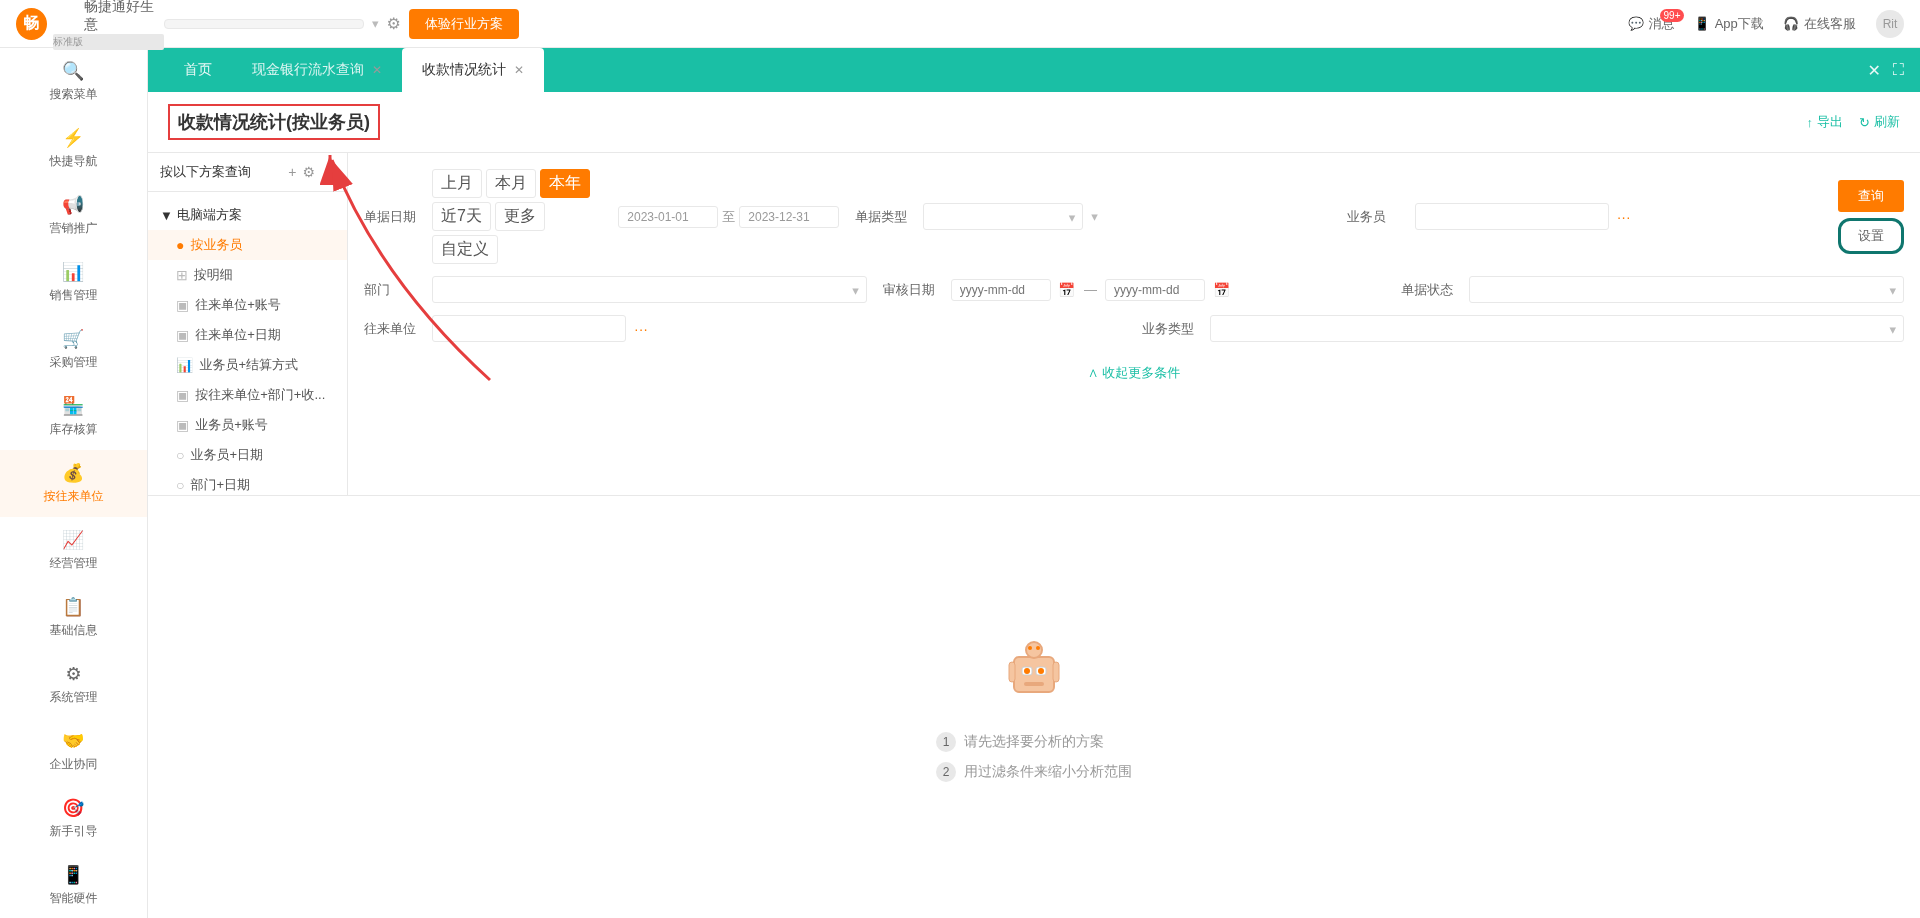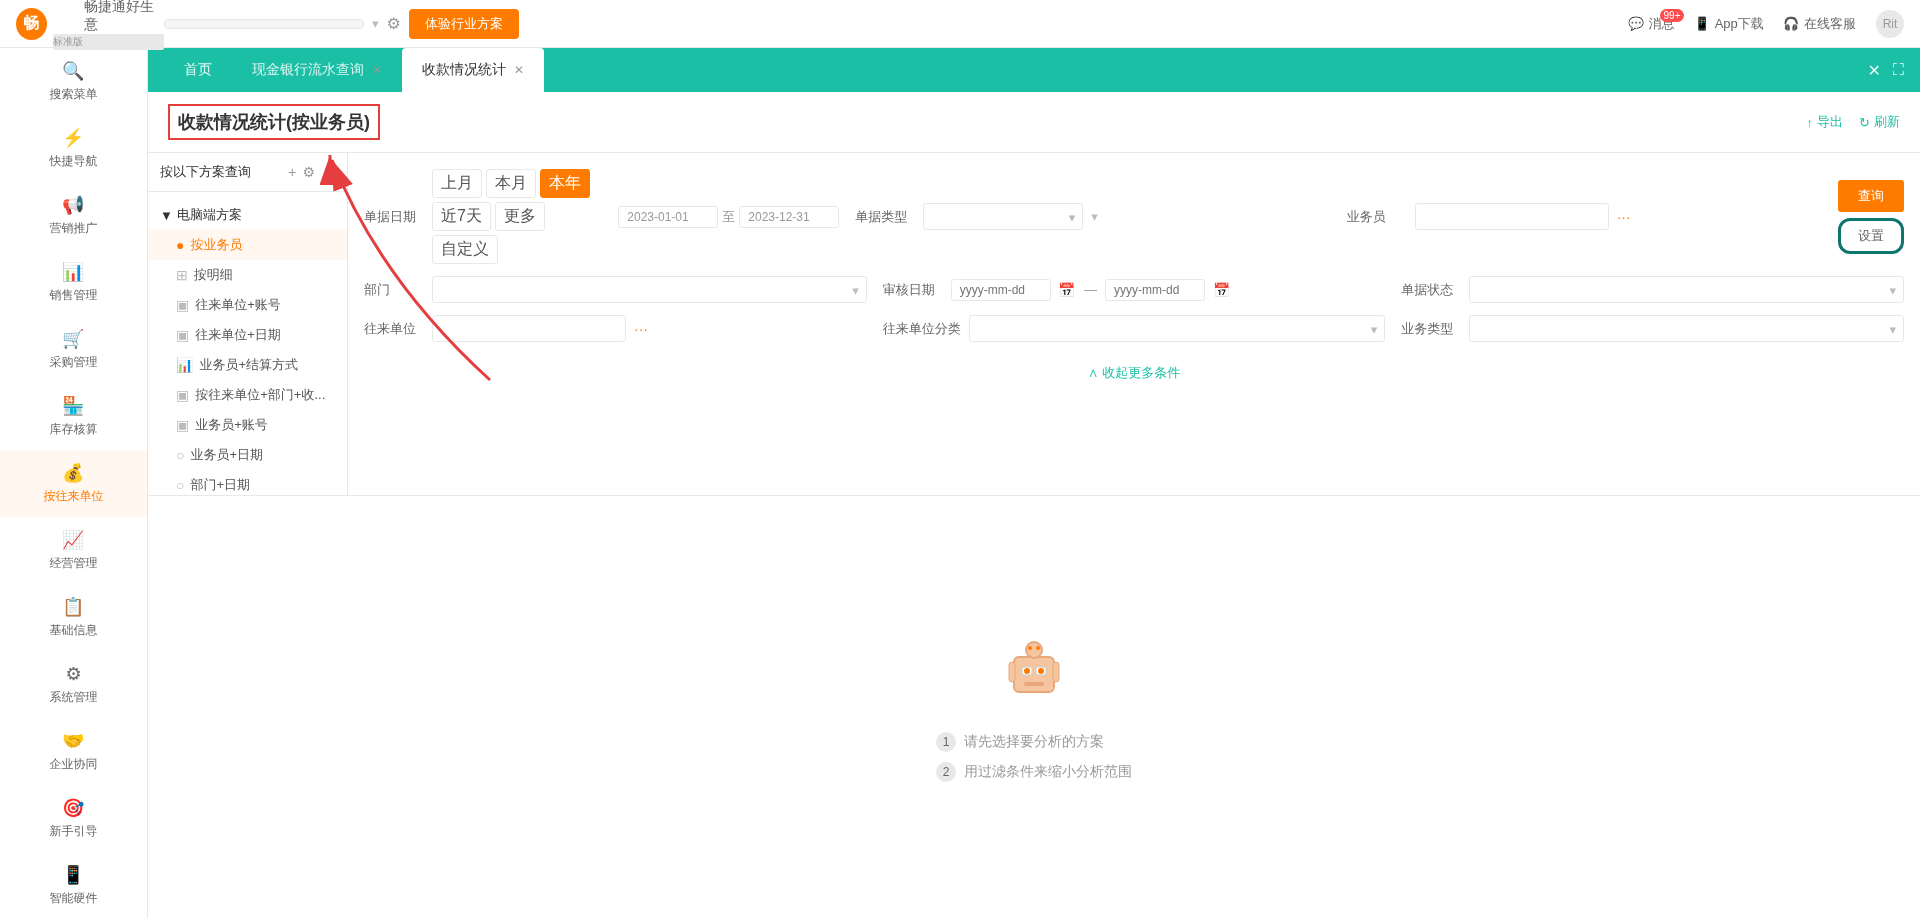--- a/index.html
+++ b/index.html
@@ -696,28 +696,20 @@
           </div>
 
           <div class="filter-row">
 
             <div class="filter-item" style="flex:1;">
               <span class="filter-label">往来单位</span>
               <input class="filter-input" type="text" style="">
               <span class="dots-btn">···</span>
             </div>
 
-            <div class="filter-item" style="flex:1;">
-              <span class="filter-label">往来单位分类</span>
-              <div class="select-wrapper" style="flex:1;">
-                <select class="filter-select" style="width:100%;">
-                  <option></option>
-                </select>
-              </div>
-            </div>
 
             <div class="filter-item" style="flex:1;">
               <span class="filter-label">业务类型</span>
               <div class="select-wrapper" style="flex:1;">
                 <select class="filter-select" style="width:100%;">
                   <option></option>
                 </select>
               </div>
             </div>
           </div>

